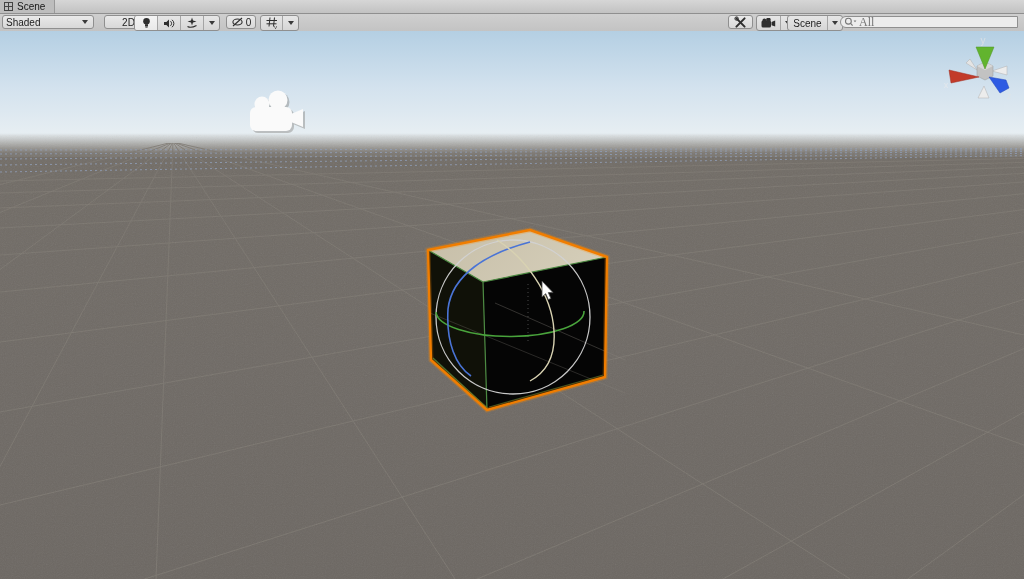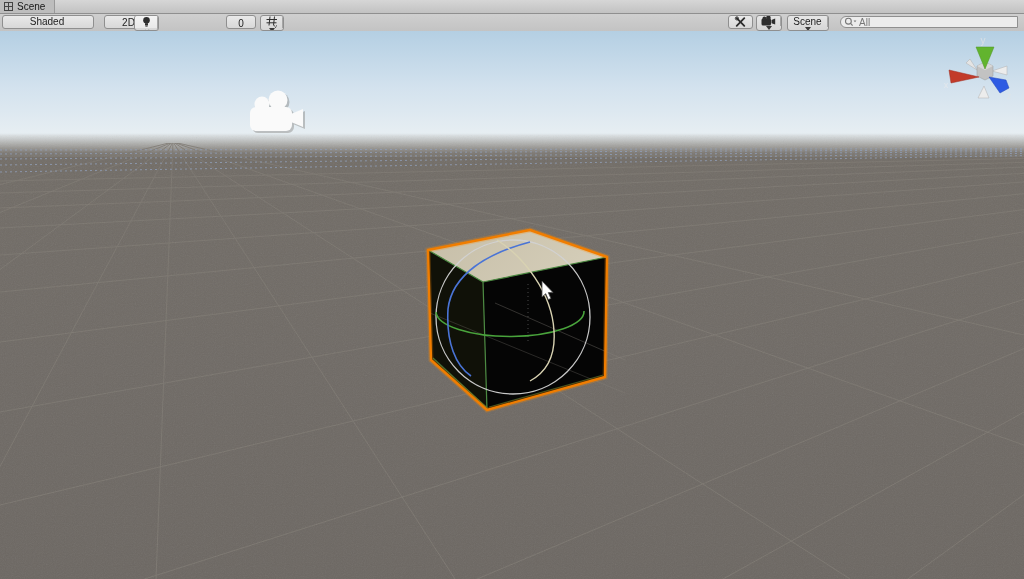--- a/index.html
+++ b/index.html
@@ -8,36 +8,36 @@
          -webkit-font-smoothing:antialiased;background:#6f6a65;}
   
   .tabstrip{position:absolute;left:0;top:0;width:1024px;height:13px;
             background:linear-gradient(#d6d6d6,#c2c2c2);border-bottom:1px solid #8f8f8f;}
   .tab{position:absolute;left:0;top:0;height:13px;display:flex;align-items:center;gap:4px;
        padding:0 9px 0 4px;background:#bdbdbd;border-right:1px solid #999;
        font-size:10px;color:#151515;}
   
   .toolbar{position:absolute;left:0;top:14px;width:1024px;height:17px;
            background:linear-gradient(#cfcfcf,#c3c3c3);border-bottom:1px solid #979797;}
-  .ctrl{position:absolute;top:1px;height:14px;display:flex;align-items:center;font-size:10px;color:#1c1c1c;flex-direction:column;}
+  .ctrl{position:absolute;top:1px;height:14px;display:flex;align-items:center;font-size:10px;color:#1c1c1c;}
   .btn{display:flex;align-items:center;justify-content:center;height:14px;
        background:linear-gradient(#e9e9e9,#d8d8d8);border:1px solid #8f8f8f;border-radius:3px;
        font-size:10px;color:#1c1c1c;box-sizing:border-box;}
   .seg{display:flex;height:14px;border:1px solid #8f8f8f;border-radius:3px;overflow:hidden;
        background:linear-gradient(#e6e6e6,#d6d6d6);}
   .seg>div{display:flex;align-items:center;justify-content:center;height:14px;border-right:1px solid #a5a5a5;box-sizing:border-box;}
   .seg>div:last-child{border-right:none;}
   .pressed{background:linear-gradient(#f4f4f4,#e9e9e9);}
   .caret{width:0;height:0;border-left:3px solid transparent;border-right:3px solid transparent;
          border-top:4px solid #3a3a3a;}
   .shadedDrop{gap:4px;justify-content:space-between;padding:0 5px 0 3px;width:92px;}
   .search{position:absolute;top:2px;left:840px;width:178px;height:12px;background:#ececec;
           border:1px solid #8f8f8f;border-radius:7px 0 0 7px;display:flex;align-items:center;padding-left:3px;box-sizing:border-box;}
-  .search input{border:none;outline:none;background:transparent;font-size:10px;color:#777;
-                width:140px;padding:0;margin-left:2px;font-family:Liberation Sans, sans-serif;}
+  .search input{border:none;outline:none;background:transparent;font-size:12px;color:#777;
+                width:140px;padding:0;margin-left:2px;font-family:Liberation Serif, serif;}
   
   .scene{position:absolute;left:0;top:31px;}
   svg text{font-family:"Liberation Sans","DejaVu Sans",sans-serif;}
 </style>
 </head>
 <body>
 
 <div id="stage">
 
   <div class="tabstrip">

